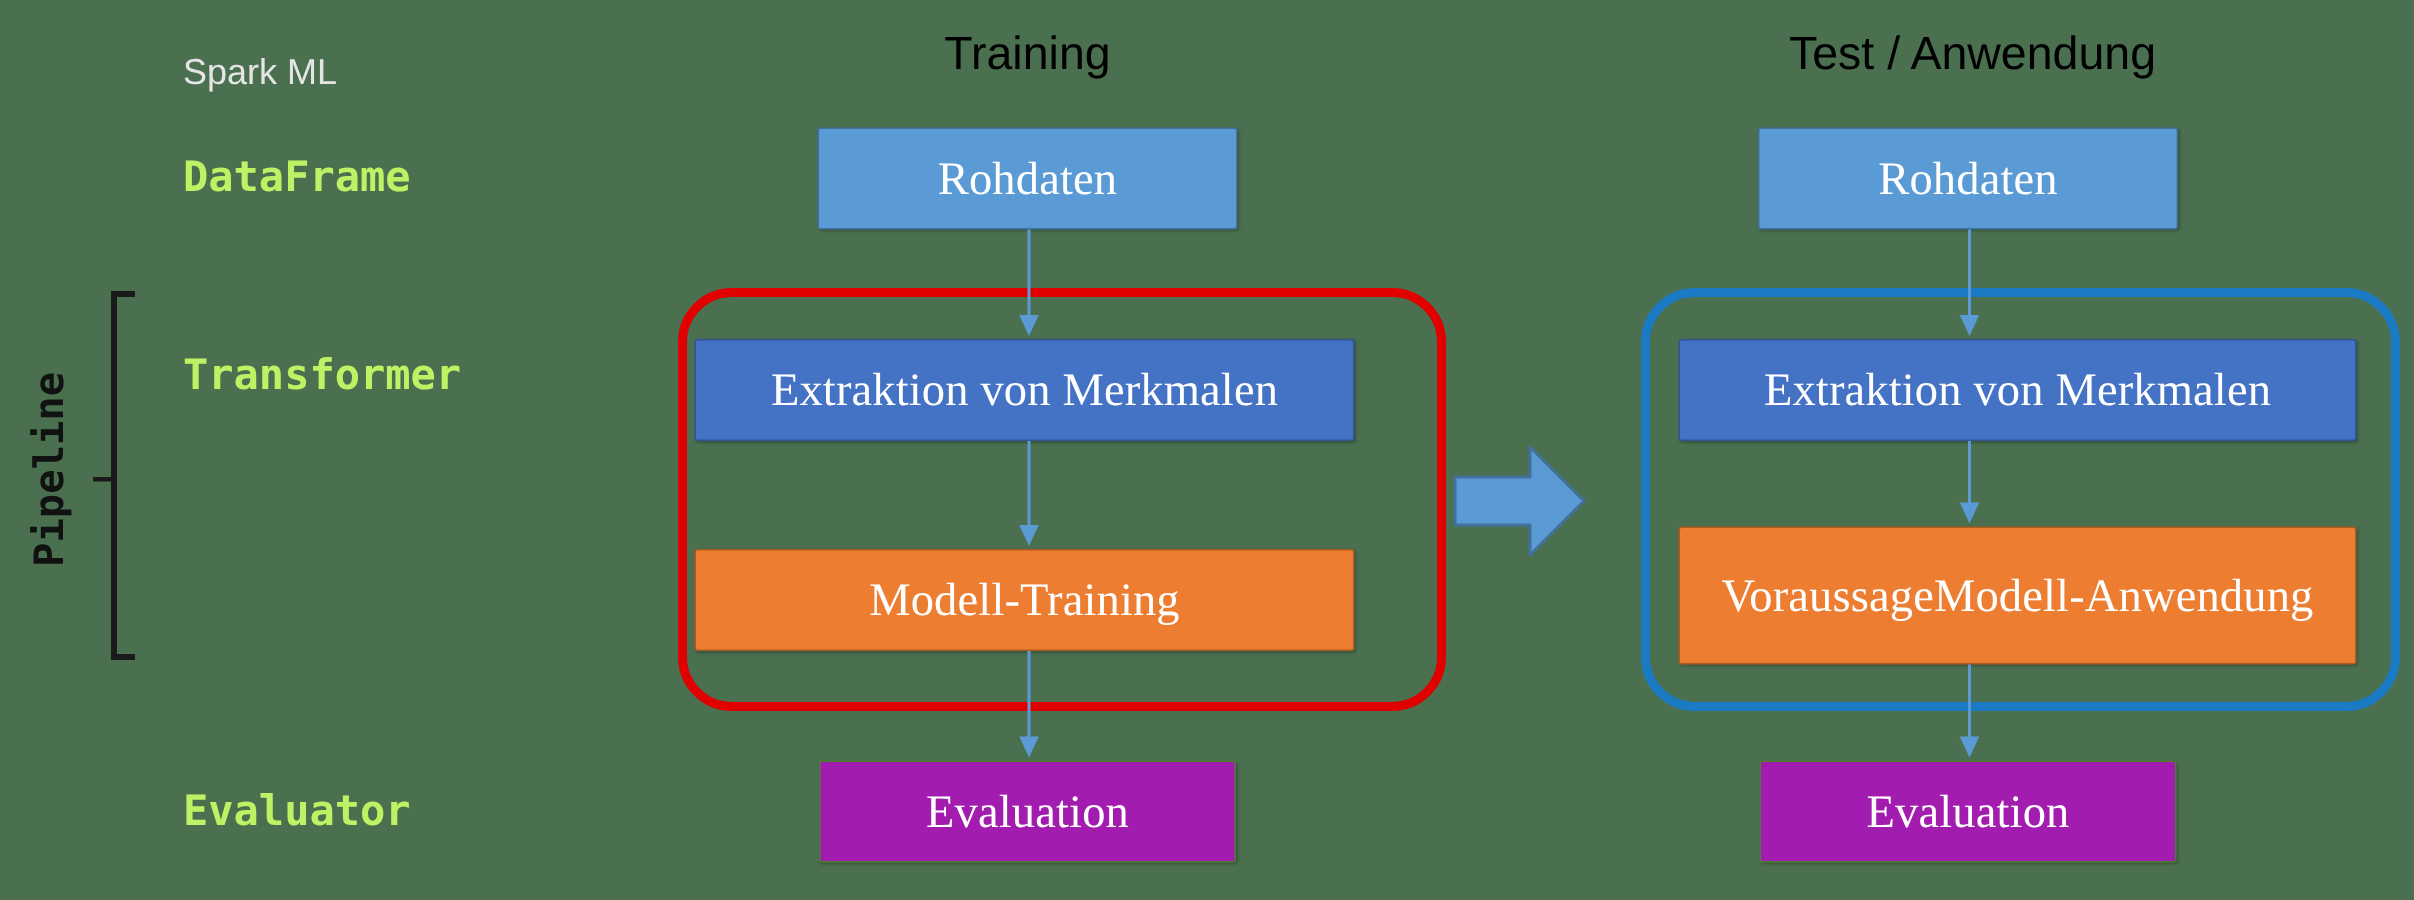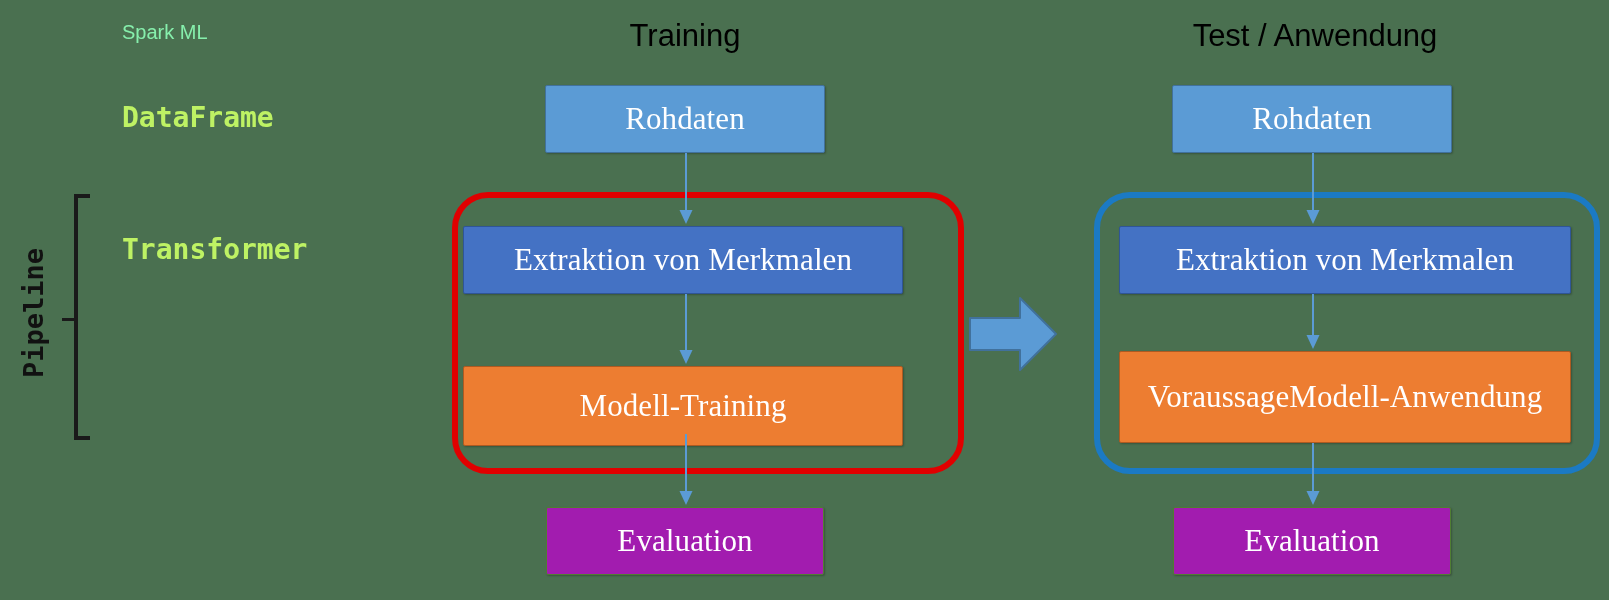--- a/index.html
+++ b/index.html
@@ -32,25 +32,26 @@
     position: absolute;
     color: #bef264;
     font-family: "DejaVu Sans Mono", "Liberation Mono", monospace;
     font-size: 28px;
     font-weight: bold;
     white-space: nowrap;
     line-height: 1;
   }
   .spark-label {
     position: absolute;
-    color: #86efac;
+    color: #e5e5e5;
     font-family: "Liberation Sans", sans-serif;
-    font-size: 20px;
-    white-space: nowrap;
-    line-height: 1;
+    font-size: 24px;
+    white-space: nowrap;
+    line-height: 1;
+    margin-top: 15px;
   }
 
   
   .pipeline-label {
     position: absolute;
     color: #111111;
     font-family: "DejaVu Sans Mono", "Liberation Mono", monospace;
     font-size: 27px;
     font-weight: bold;
     white-space: nowrap;
@@ -123,35 +124,36 @@
 
   <div class="col-head" style="left:545px; top:20px; width:280px;">Training</div>
 
   <div class="col-head" style="left:1155px; top:20px; width:320px;">Test / Anwendung</div>
 
   <div class="stage-label" style="left:122px; top:104px;">DataFrame</div>
 
   <div class="stage-label" style="left:122px; top:236px;">Transformer</div>
 
 
+  <div class="stage-label" style="left:122px; top:527px;">Evaluator</div>
 
   <div class="bracket" style="left:74px; top:194px; width:16px; height:246px;"></div>
   <div class="bracket-tick" style="left:62px; top:318px; width:14px;"></div>
 
   <div class="pipeline-label" style="left:20px; top:378px;">Pipeline</div>
 
   <div class="group-outline red" style="left:452px; top:192px; width:512px; height:282px;"></div>
 
   <div class="group-outline blue" style="left:1094px; top:192px; width:506px; height:282px;"></div>
 
   <div class="box light-blue" style="left:545px; top:85px; width:280px; height:68px;">Rohdaten</div>
 
   <div class="box dark-blue" style="left:463px; top:226px; width:440px; height:68px;">Extraktion von Merkmalen</div>
 
-  <div class="box orange" style="left:463px; top:366px; width:440px; height:80px;">Modell-Training</div>
+  <div class="box orange" style="left:463px; top:366px; width:440px; height:68px;">Modell-Training</div>
 
   <div class="box green" style="left:546px; top:507px; width:278px; height:68px;">Evaluation</div>
 
   <div class="conn" style="left:676px; top:153px;">
     <svg width="20" height="73" viewBox="0 0 20 73">
       <line x1="10" y1="0" x2="10" y2="58" stroke="#5b9bd5" stroke-width="2"></line>
       <polygon points="3.5,57 16.5,57 10,71" fill="#5b9bd5"></polygon>
     </svg>
   </div>
 

